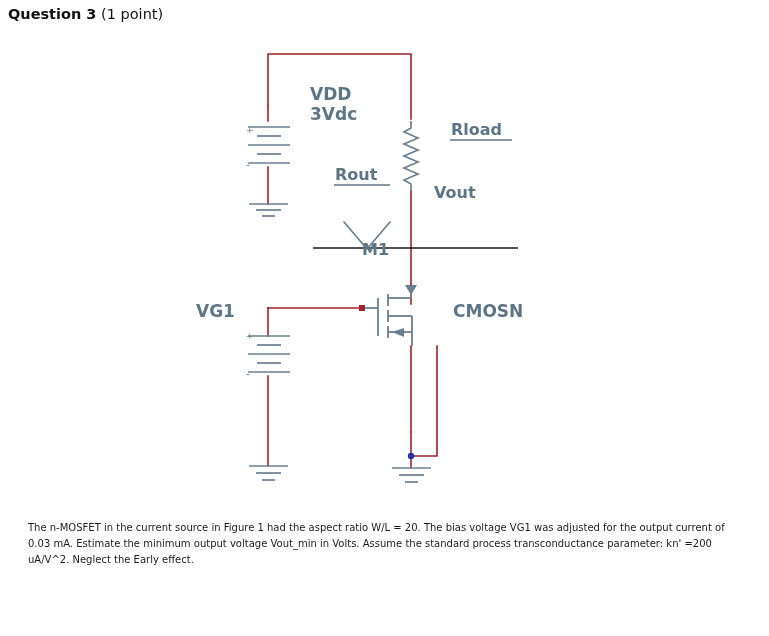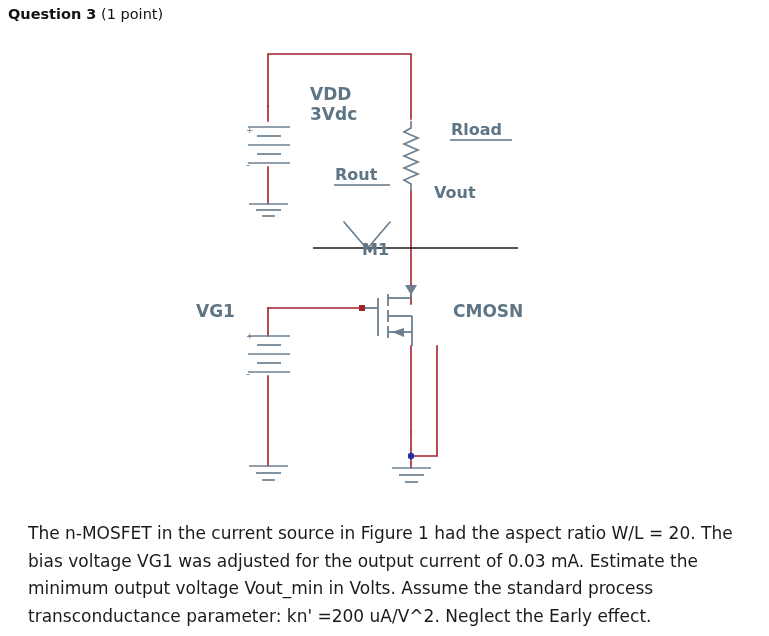--- a/index.html
+++ b/index.html
@@ -44,21 +44,21 @@
     height: 460px;
   }
   .figure svg {
     display: block;
   }
   .body-text {
     position: absolute;
     left: 28px;
     top: 520px;
     width: 716px;
-    font-size: 17px;
+    font-size: 10px;
     line-height: 1.62;
     color: #1b1b1b;
   }
   .body-text p {
     margin: 0;
   }
 </style>
 </head>
 <body>
 

